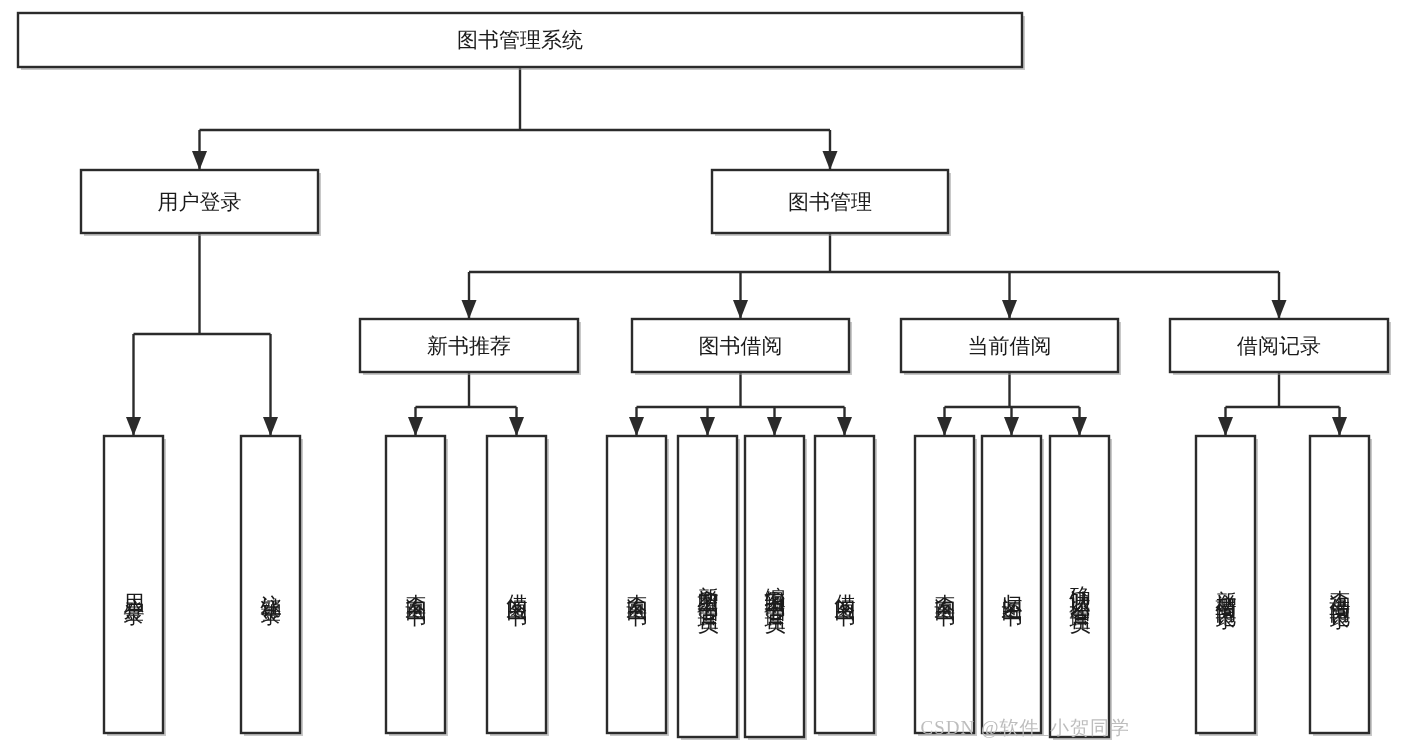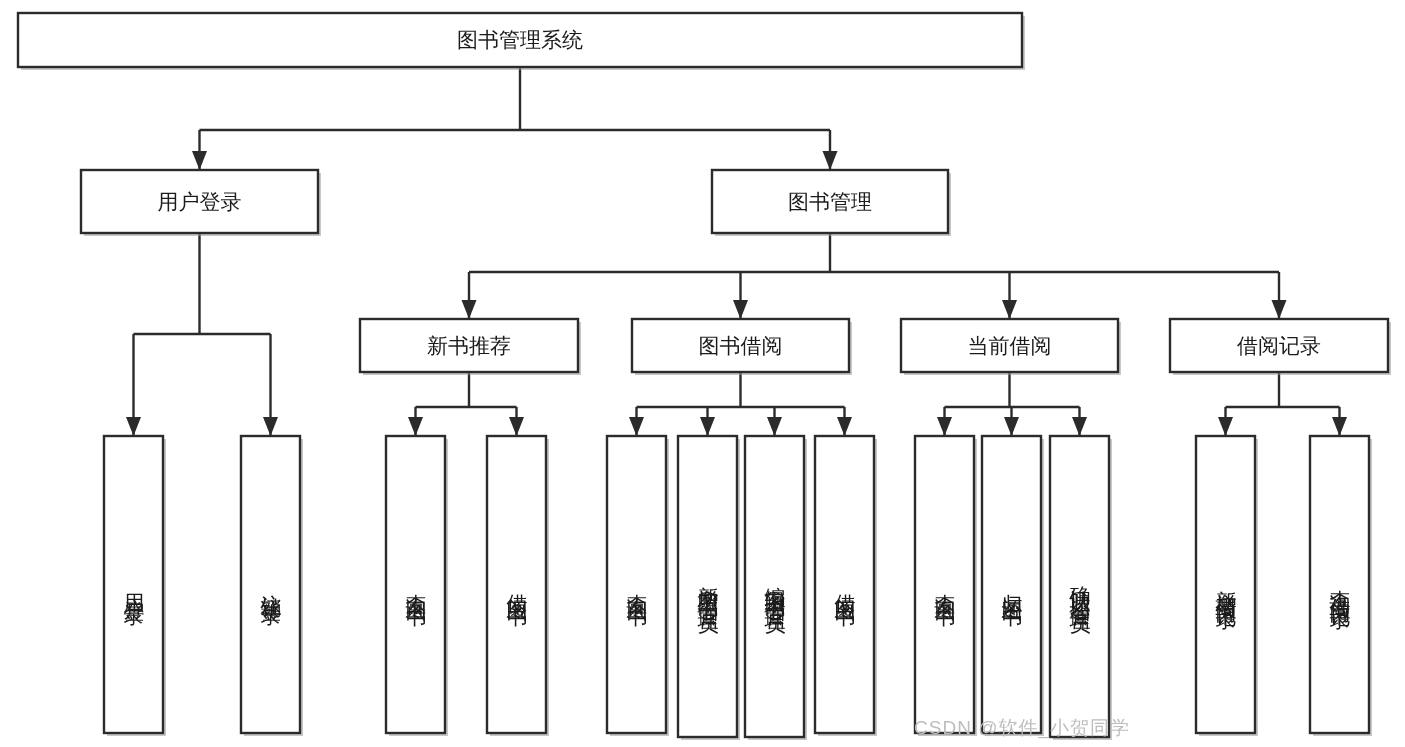--- a/index.html
+++ b/index.html
@@ -65,21 +65,21 @@
     line-height: 1.28;
     letter-spacing: 4px;
     color: #1b1b1b;
     white-space: nowrap;
     text-align: center;
   }
   .watermark {
     position: absolute;
     right: 8px;
     bottom: 6px;
-    font-family: Liberation Sans, sans-serif;
+    font-family: Liberation Serif, serif;
     font-size: 19px;
     color: #bdbdbd;
     letter-spacing: 1px;
     user-select: none;
   }
 </style>
 </head>
 <body>
 
 <div id="diagram-root">

